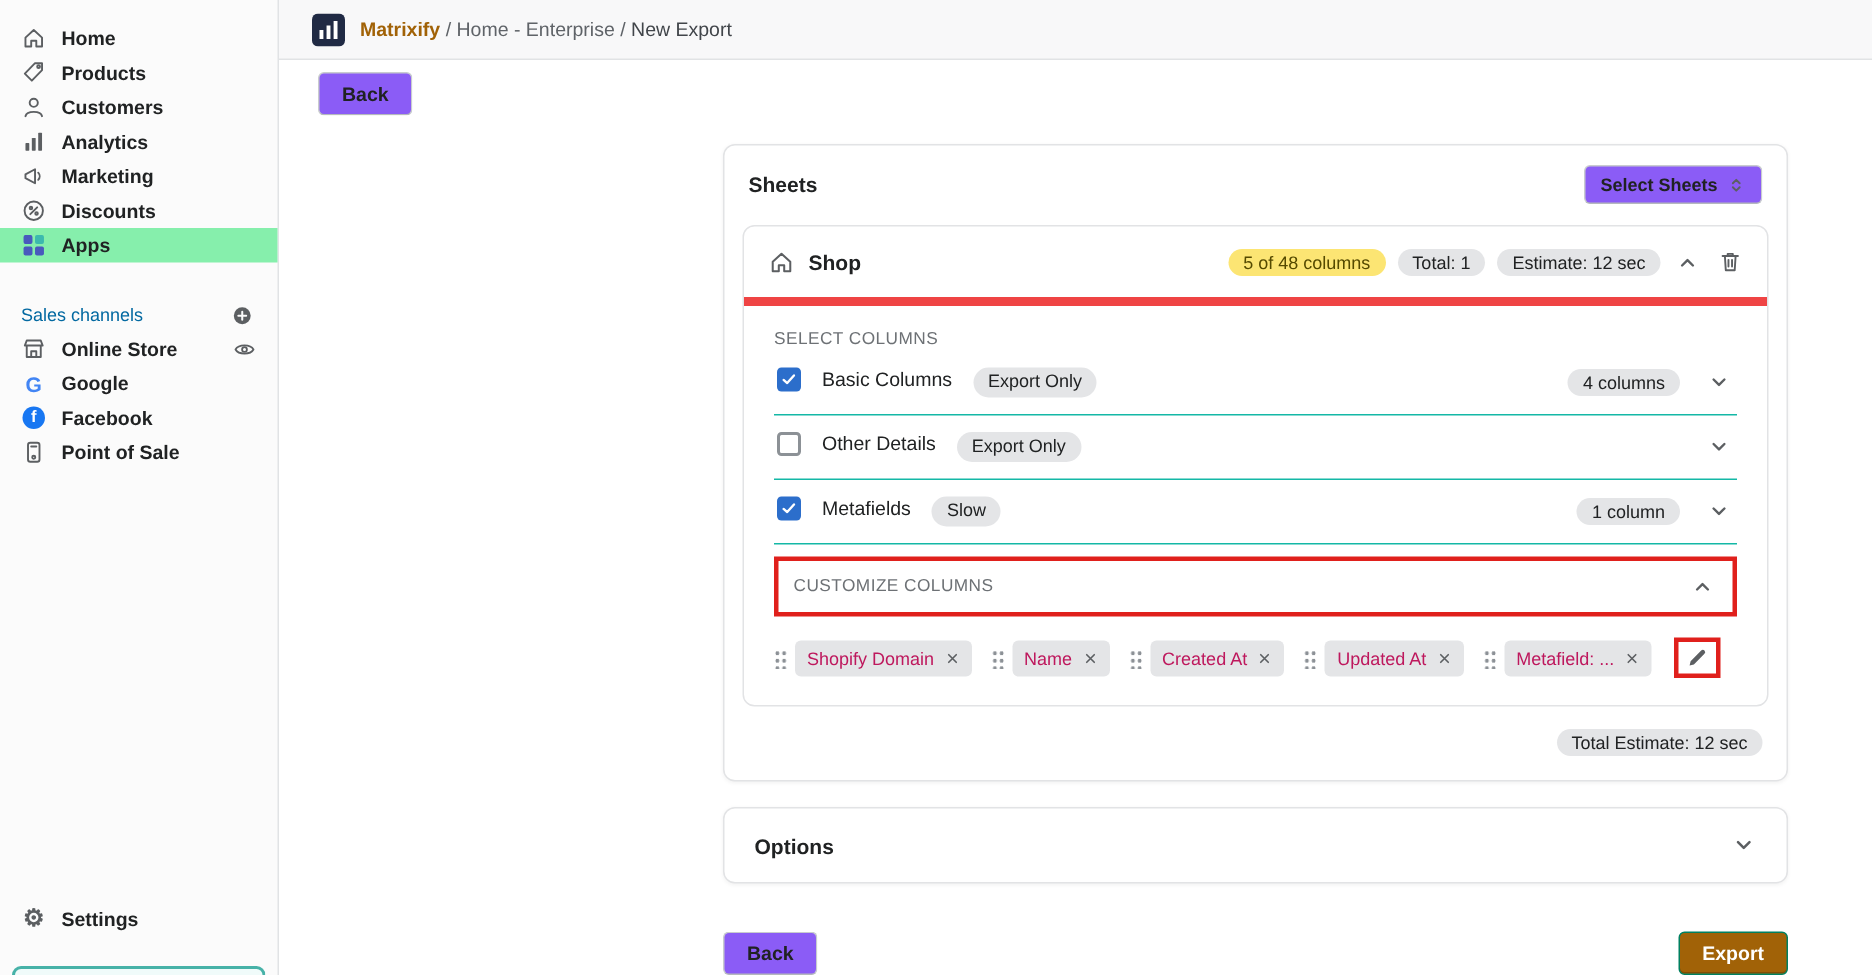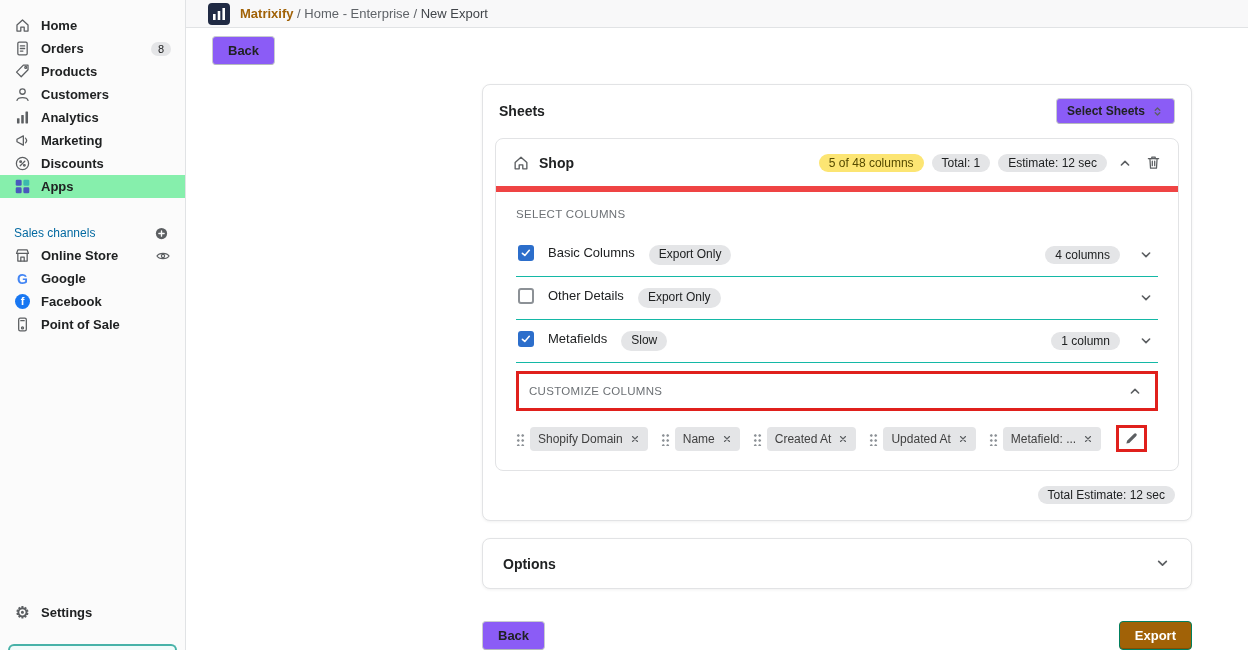--- a/index.html
+++ b/index.html
@@ -98,21 +98,21 @@
   .pill {
     display: inline-block; background: #e4e5e7; border-radius: 10px;
     padding: 2px 10px; font-size: 12px; color: #202223; white-space: nowrap;
   }
   .pill.yellow { background: #fce573; color: #554a00; }
   .icon-btn { background: none; border: none; cursor: pointer; padding: 2px; display: flex; }
 
   .shop-body { padding: 2px 20px 18px; }
   .section-label {
     font-size: 11.5px; color: #6d7175; letter-spacing: .3px;
-    margin: 14px 0 14px; font-weight: 500;
+    margin: 14px 0 2px; font-weight: 500;
   }
   .col-row {
     display: flex; gap: 14px;
     padding: 11px 2px; border-bottom: 1px solid #14b8a6;
   }
   .col-row .right { margin-left: auto; display: flex; align-items: center; gap: 16px; }
   .cbx {
     width: 16px; height: 16px; border-radius: 3px; cursor: pointer;
     display: flex; align-items: center; justify-content: center;
   }
@@ -132,21 +132,21 @@
   }
   .tag-group { display: flex; align-items: center; gap: 5px; }
   .drag-handle {
     width: 9px; height: 14px; cursor: grab;
     background-image: radial-gradient(circle, #8c9196 1.2px, transparent 1.4px);
     background-size: 4.5px 5px; background-position: 0 1px;
   }
   .chip {
     display: inline-flex; align-items: center; gap: 7px;
     background: #e4e5e7; border-radius: 4px; padding: 5px 8px;
-    font-size: 12px; color: #404040; cursor: pointer; white-space: nowrap;
+    font-size: 12px; color: #be185d; cursor: pointer; white-space: nowrap;
   }
   .chip .x { display: flex; cursor: pointer; }
   .pencil-outline {
     border: 3px solid #e0201c; padding: 3px 5px; display: inline-flex; margin-left: 2px;
   }
 
   .total-row { text-align: right; padding: 15px 16px 16px; }
 
   .options-card {
     margin-top: 17px; display: flex; align-items: center; justify-content: space-between;
@@ -162,30 +162,20 @@
 
   <div class="side-item">
     <span class="ic">
       <svg class="icn" width="17" height="17" viewBox="0 0 20 20">
           <path d="M3.5 9.5 L10 3.5 L16.5 9.5 V16.5 H12 V12 H8 V16.5 H3.5 Z"></path>
         </svg>
     </span>
     <span>Home</span>
   </div>
 
-  <div class="side-item">
-    <span class="ic">
-      <svg class="icn" width="17" height="17" viewBox="0 0 20 20">
-          <rect x="4.5" y="2.5" width="11" height="15" rx="1.5"></rect>
-          <path d="M7.5 7h5 M7.5 10h5 M7.5 13h3"></path>
-        </svg>
-    </span>
-    <span>Orders</span>
-    <span class="count-badge">8</span>
-  </div>
 
   <div class="side-item">
     <span class="ic">
       <svg class="icn" width="17" height="17" viewBox="0 0 20 20">
           <path d="M11 2.5 h5.5 v5.5 l-8 8.2 L3 10.7 Z"></path>
           <circle cx="13.8" cy="5.2" r="1.1"></circle>
         </svg>
     </span>
     <span>Products</span>
   </div>

